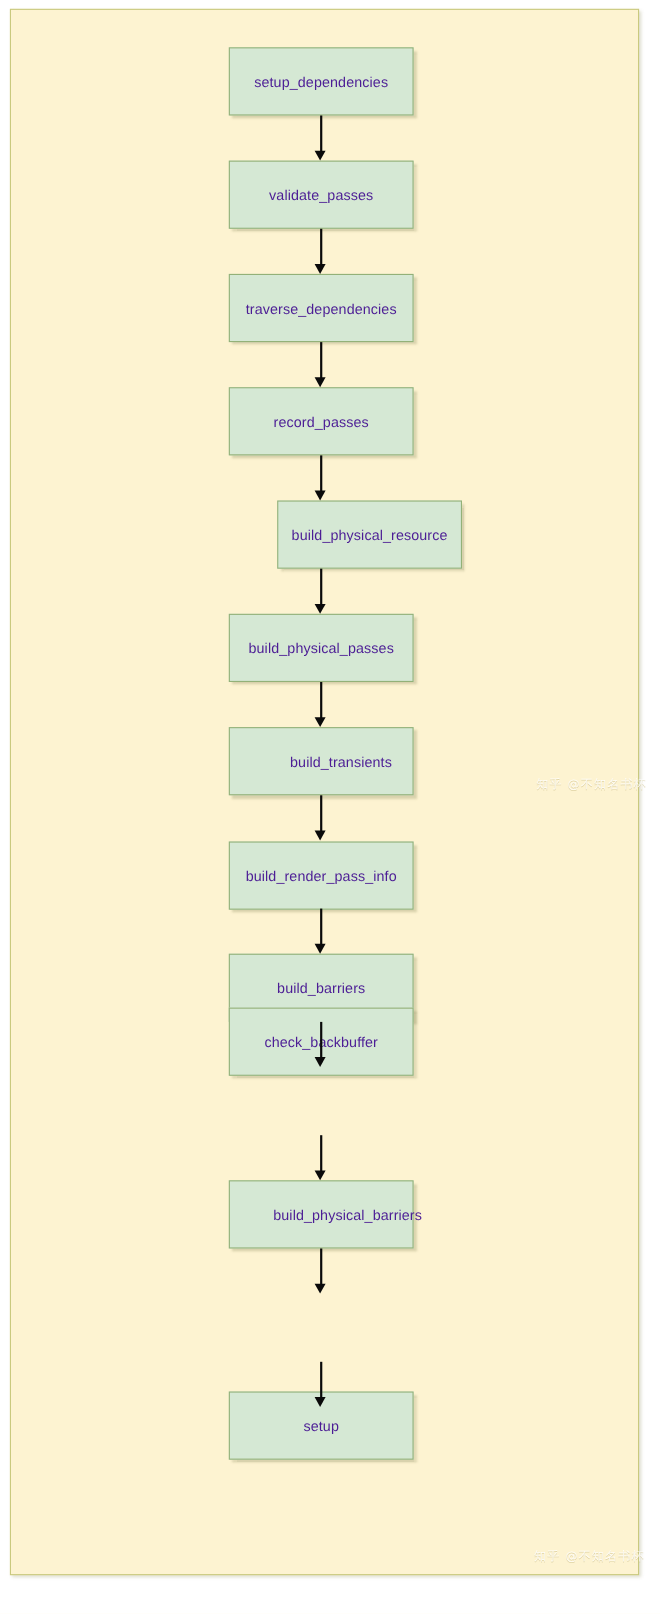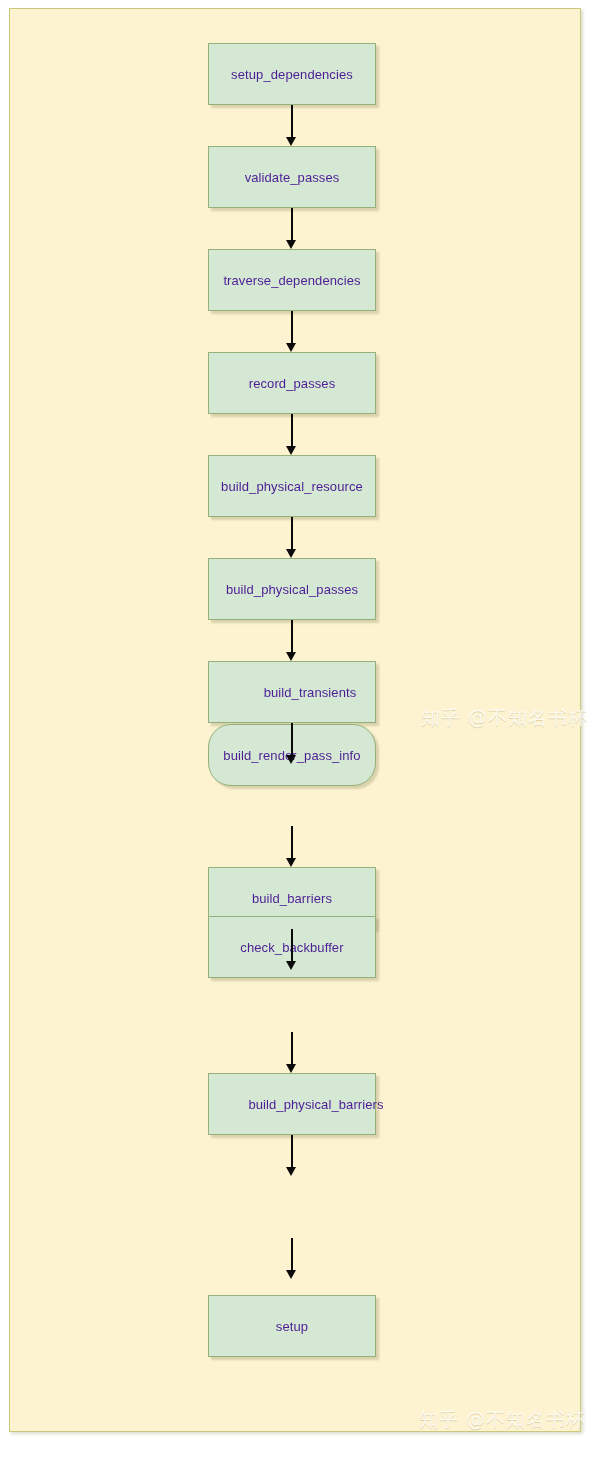--- a/index.html
+++ b/index.html
@@ -83,21 +83,21 @@
     height: 0;
     border-left: 5.5px solid transparent;
     border-right: 5.5px solid transparent;
     border-top: 9px solid #0a0a0a;
   }
 
   
   .watermark {
     position: absolute;
     font-family: "DejaVu Sans", sans-serif;
-    font-size: 19px;
+    font-size: 11px;
     color: rgba(255, 255, 255, 0.82);
     text-shadow: 0 1px 0 rgba(200,185,130,0.55);
     white-space: nowrap;
     letter-spacing: 1px;
     user-select: none;
   }
   #watermark-middle {
     right: 12px;
     top: 705px;
   }
@@ -116,42 +116,42 @@
       </div>
       <div class="flow-node" style="top: 137px;">
         <span class="flow-node-label">validate_passes</span>
       </div>
       <div class="flow-node" style="top: 240px;">
         <span class="flow-node-label">traverse_dependencies</span>
       </div>
       <div class="flow-node" style="top: 343px;">
         <span class="flow-node-label">record_passes</span>
       </div>
-      <div class="flow-node" style="top: 446px;">
+      <div class="flow-node" style="top: 446px; margin-left: 44px;">
         <span class="flow-node-label">build_physical_resource</span>
       </div>
       <div class="flow-node" style="top: 549px;">
         <span class="flow-node-label">build_physical_passes</span>
       </div>
       <div class="flow-node" style="top: 652px; padding-left: 36px;">
         <span class="flow-node-label">build_transients</span>
       </div>
-      <div class="flow-node" style="top: 715px; border-radius: 23px;">
+      <div class="flow-node" style="top: 756px;">
         <span class="flow-node-label">build_render_pass_info</span>
       </div>
       <div class="flow-node" style="top: 858px;">
         <span class="flow-node-label">build_barriers</span>
       </div>
       <div class="flow-node" style="top: 907px;">
         <span class="flow-node-label">check_backbuffer</span>
       </div>
       <div class="flow-node" style="top: 1064px; padding-left: 48px;">
         <span class="flow-node-label">build_physical_barriers</span>
       </div>
-      <div class="flow-node" style="top: 1242px; margin-top: 44px;">
+      <div class="flow-node" style="top: 1212px; margin-top: 44px;">
         <span class="flow-node-label">setup</span>
       </div>
       <div class="flow-edge" style="top: 96px; height: 41px;">
         <div class="edge-line" style="height: 33px;"></div>
         <div class="edge-head"></div>
       </div>
       <div class="flow-edge" style="top: 199px; height: 41px;">
         <div class="edge-line" style="height: 33px;"></div>
         <div class="edge-head"></div>
       </div>

